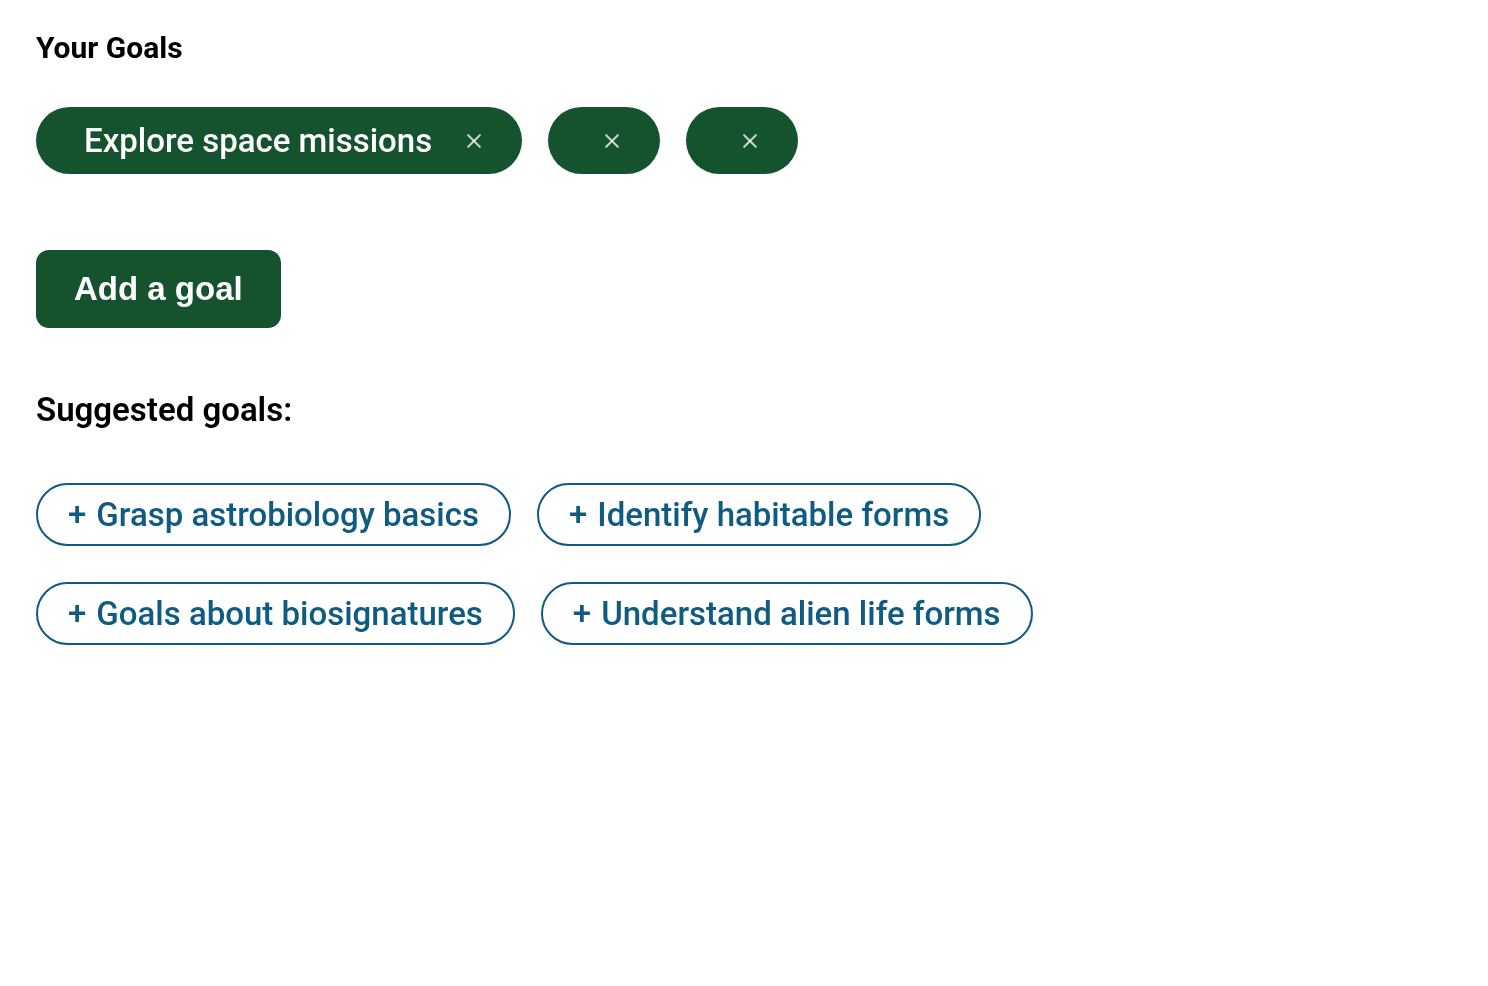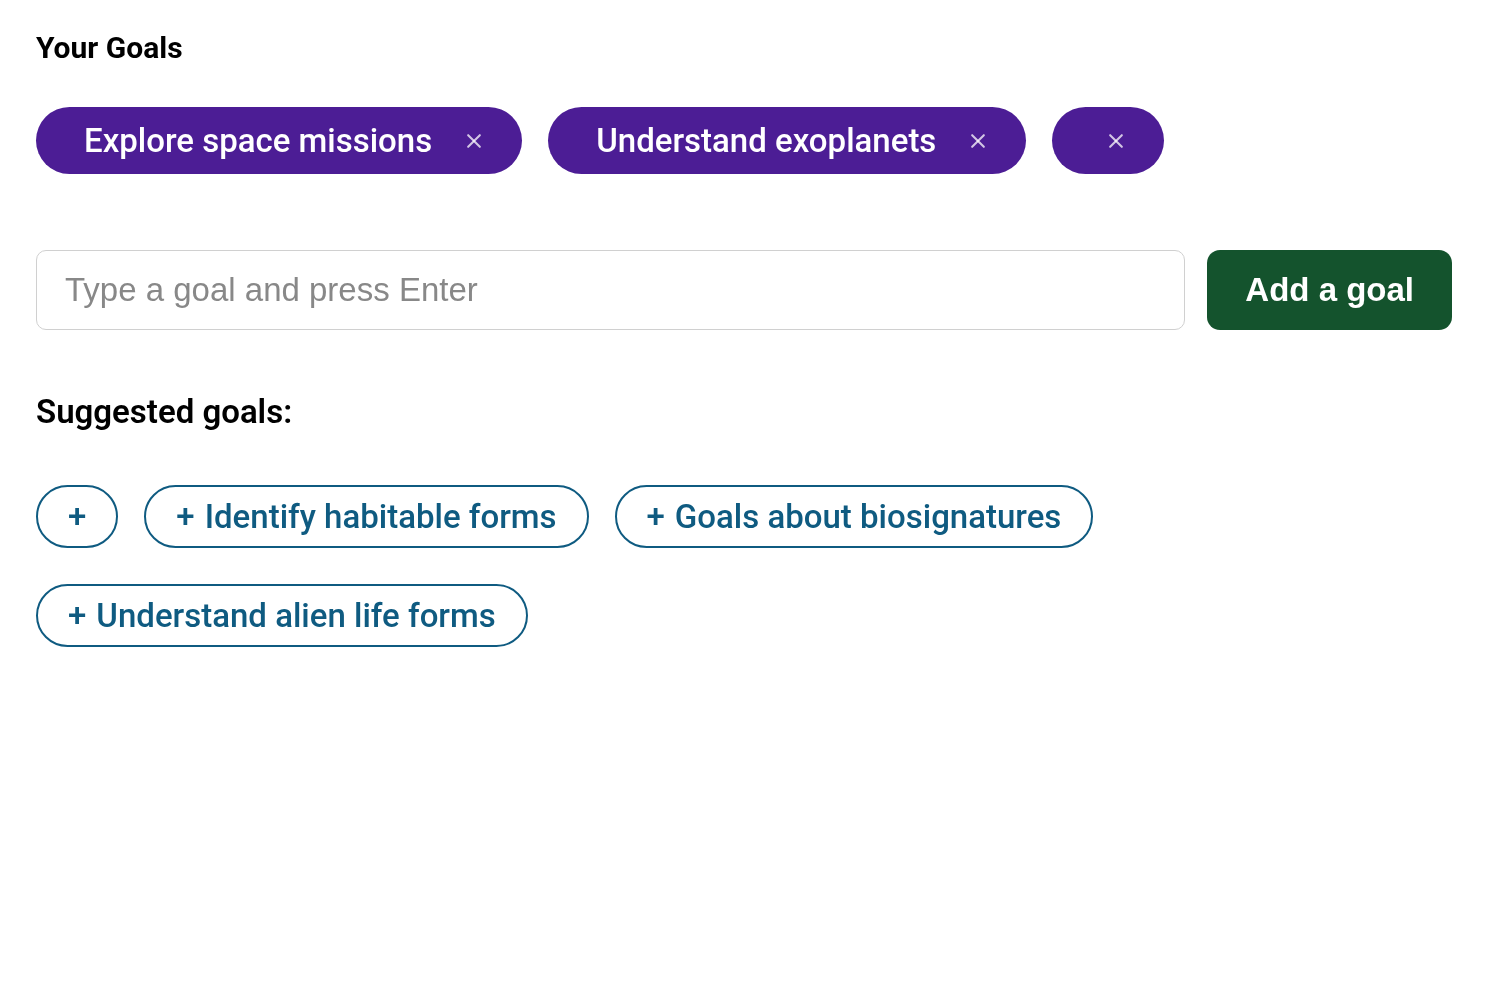--- a/index.html
+++ b/index.html
@@ -20,21 +20,21 @@
     }
     .goals-container {
       display: flex;
       flex-wrap: wrap;
       gap: 32px 26px;
       margin-bottom: 76px;
     }
     .goal-chip {
       display: inline-flex;
       align-items: center;
-      background: #4c1d95;
+      background: #14532d;
       color: #ffffff;
       border-radius: 40px;
       padding: 14px 32px 14px 48px;
       font-size: 33px;
       font-weight: 500;
       gap: 26px;
     }
     .goal-chip-remove {
       display: inline-flex;
       align-items: center;
@@ -116,48 +116,47 @@
   <div class="goal-chip">
     <span>Explore space missions</span>
     <span class="goal-chip-remove">
       <svg viewBox="0 0 24 24" fill="none" stroke-width="2.5" stroke-linecap="round">
           <line x1="5" y1="5" x2="19" y2="19"></line>
           <line x1="19" y1="5" x2="5" y2="19"></line>
         </svg>
     </span>
   </div>
   <div class="goal-chip">
-    <span>Understand exoplanets</span>
     <span class="goal-chip-remove">
       <svg viewBox="0 0 24 24" fill="none" stroke-width="2.5" stroke-linecap="round">
           <line x1="5" y1="5" x2="19" y2="19"></line>
           <line x1="19" y1="5" x2="5" y2="19"></line>
         </svg>
     </span>
   </div>
   <div class="goal-chip">
     <span class="goal-chip-remove">
       <svg viewBox="0 0 24 24" fill="none" stroke-width="2.5" stroke-linecap="round">
           <line x1="5" y1="5" x2="19" y2="19"></line>
           <line x1="19" y1="5" x2="5" y2="19"></line>
         </svg>
     </span>
   </div>
 </div>
 
 <div class="input-row">
-  <input type="text" class="goal-input" placeholder="Type a goal and press Enter" style="">
   <button class="add-goal-button">Add a goal</button>
 </div>
 
 <div class="suggested-heading">Suggested goals:</div>
 
 <div class="suggested-container">
   <div class="suggested-chip">
     <span class="plus-icon">+</span>
+    <span>Grasp astrobiology basics</span>
   </div>
   <div class="suggested-chip">
     <span class="plus-icon">+</span>
     <span>Identify habitable forms</span>
   </div>
   <div class="suggested-chip">
     <span class="plus-icon">+</span>
     <span>Goals about biosignatures</span>
   </div>
   <div class="suggested-chip">

